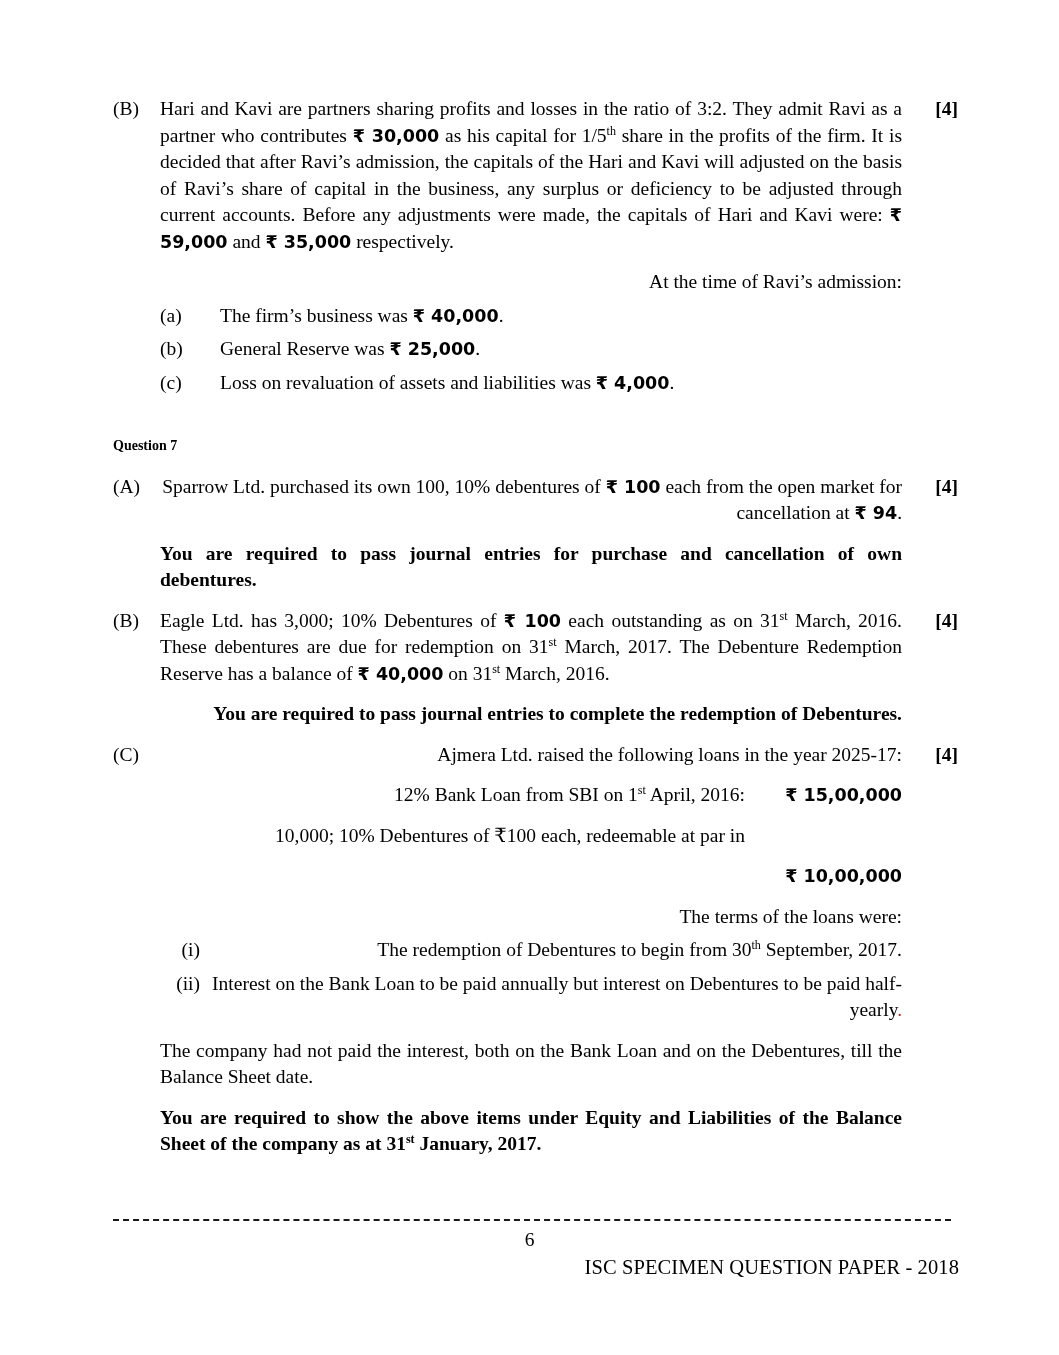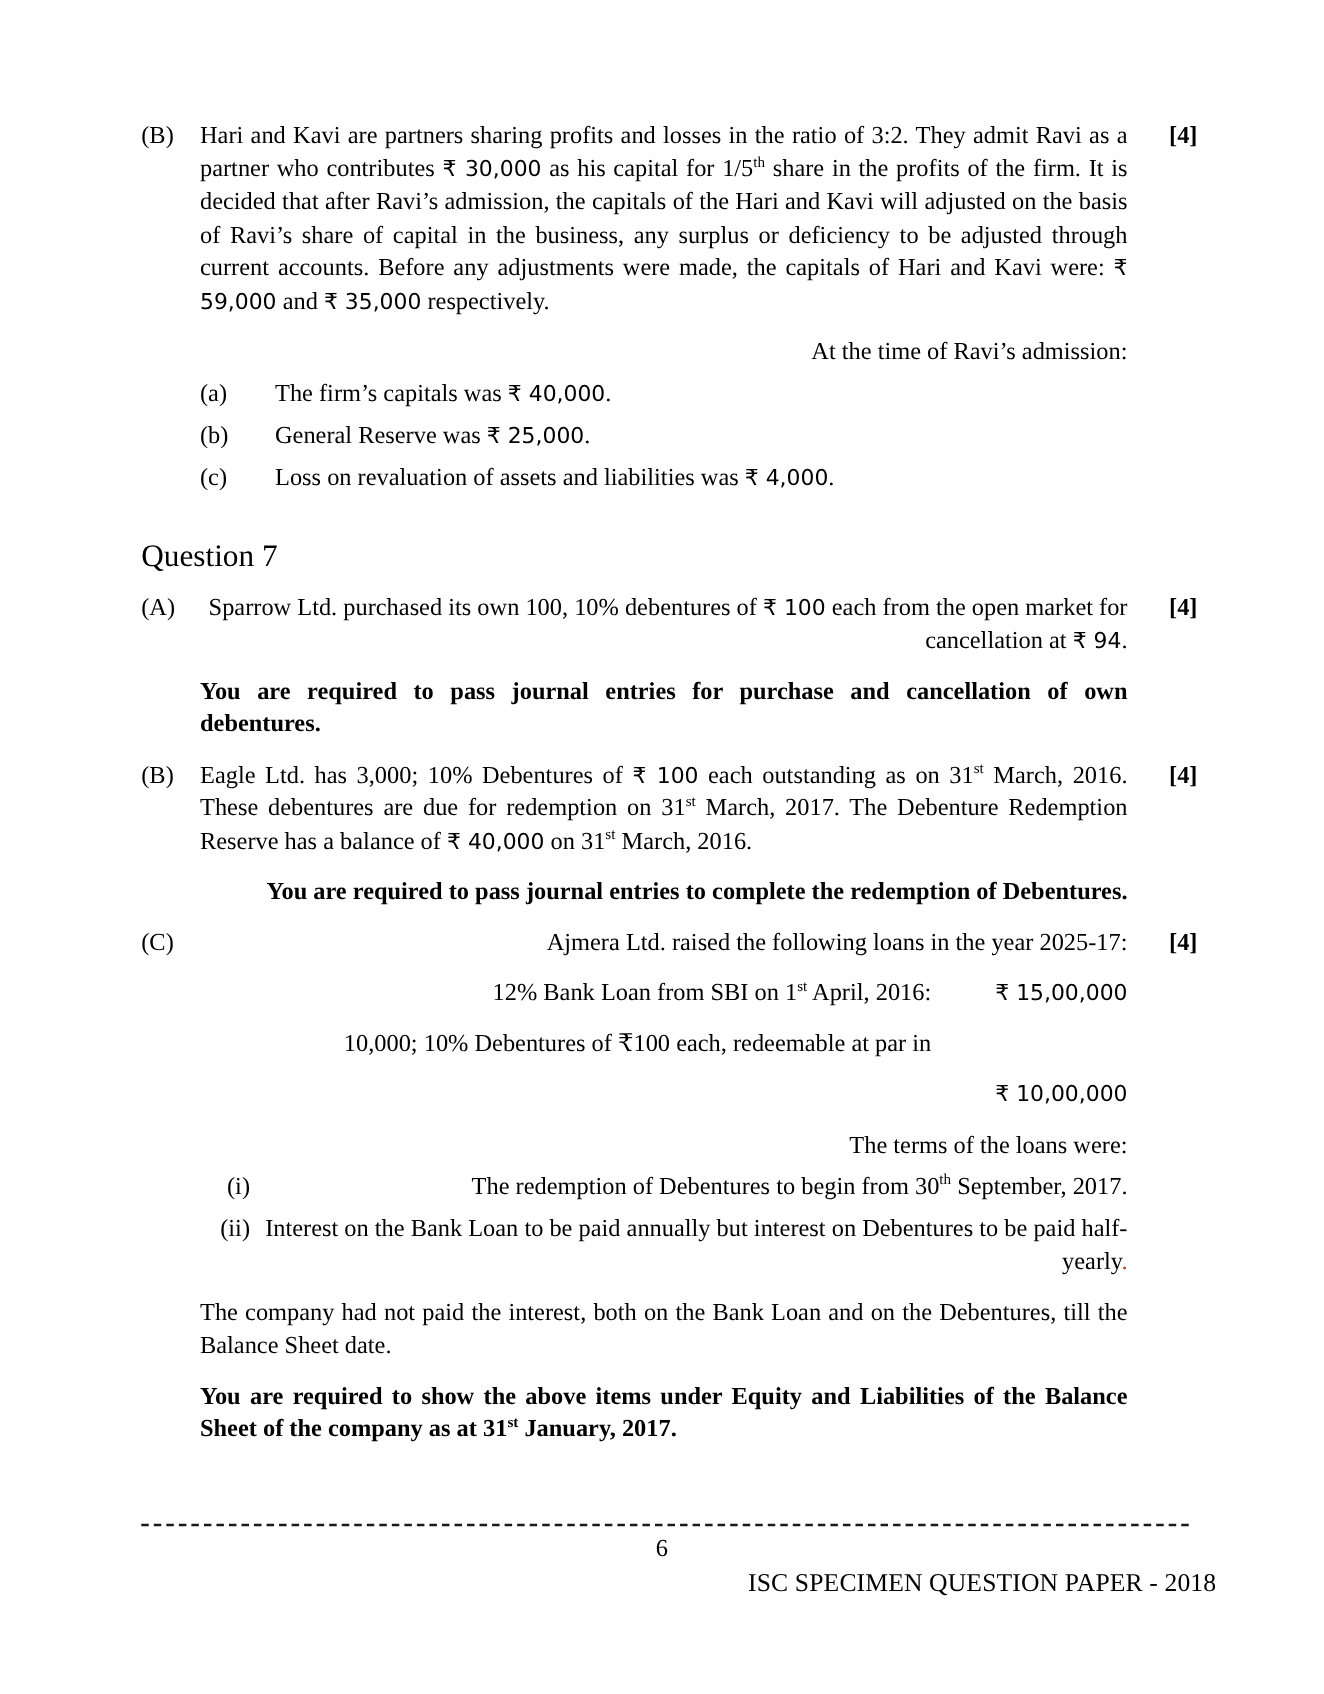--- a/index.html
+++ b/index.html
@@ -50,23 +50,23 @@
     font-size: 19.5px;
     line-height: 26.5px;
     font-weight: bold;
     padding-left: 10px;
   }
   .marks.empty { visibility: hidden; }
   .bold {
     font-weight: bold;
   }
   .qhead {
-    font-size: 25px;
-    line-height: 26.5px;
-    font-weight: normal;
+    font-size: 14px;
+    line-height: 26.5px;
+    font-weight: bold;
     margin: 0;
   }
 
   
   .sublist-row {
     display: flex;
     align-items: flex-start;
     font-size: 19.5px;
     line-height: 26.5px;
   }
@@ -90,21 +90,21 @@
     font-size: 19.5px;
     line-height: 26.5px;
   }
   .amt-desc {
     flex: 0 0 585px;
     width: 585px;
   }
   .amt-val {
     flex: 1 1 auto;
   }
-  .rupee { font-family: "DejaVu Sans", sans-serif; font-size: 17.5px; }
+  .rupee { font-family: "DejaVu Sans", sans-serif; font-size: 17.5px; font-weight: bold; }
   sup { font-size: 0.62em; vertical-align: super; line-height: 0; }
   .red { color: #c0392b; }
 
   .gap-xs { height: 7px; }
   .gap-s  { height: 14px; }
   .gap-l  { height: 30px; }
 
   
   .footer-rule {
     position: absolute;
@@ -116,21 +116,21 @@
   .page-number {
     position: absolute;
     top: 1229px;
     left: 0;
     width: 1059px;
     text-align: center;
     font-size: 19.5px;
   }
   .footer-title {
     position: absolute;
-    left: 14px;
+    left: 0;
     top: 1256px;
     width: 959px;
     text-align: right;
     font-size: 20.5px;
     letter-spacing: 0.1px;
   }
 </style>
 </head>
 <body>
 
@@ -149,21 +149,21 @@
     <div class="qrow">
       <div class="qlabel"></div>
       <div class="qbody nojustify">At the time of Ravi’s admission:</div>
       <div class="marks empty">[4]</div>
     </div>
 
     <div class="gap-xs"></div>
 
     <div class="sublist-row">
       <div class="sublist-mark-wide">(a)</div>
-      <div class="sublist-text"><span>The firm’s capitals was </span><span class="rupee">₹ 40,000</span><span>.</span></div>
+      <div class="sublist-text"><span>The firm’s business was </span><span class="rupee">₹ 40,000</span><span>.</span></div>
     </div>
 
     <div class="gap-xs"></div>
 
     <div class="sublist-row">
       <div class="sublist-mark-wide">(b)</div>
       <div class="sublist-text"><span>General Reserve was </span><span class="rupee">₹ 25,000</span><span>.</span></div>
     </div>
 
     <div class="gap-xs"></div>

